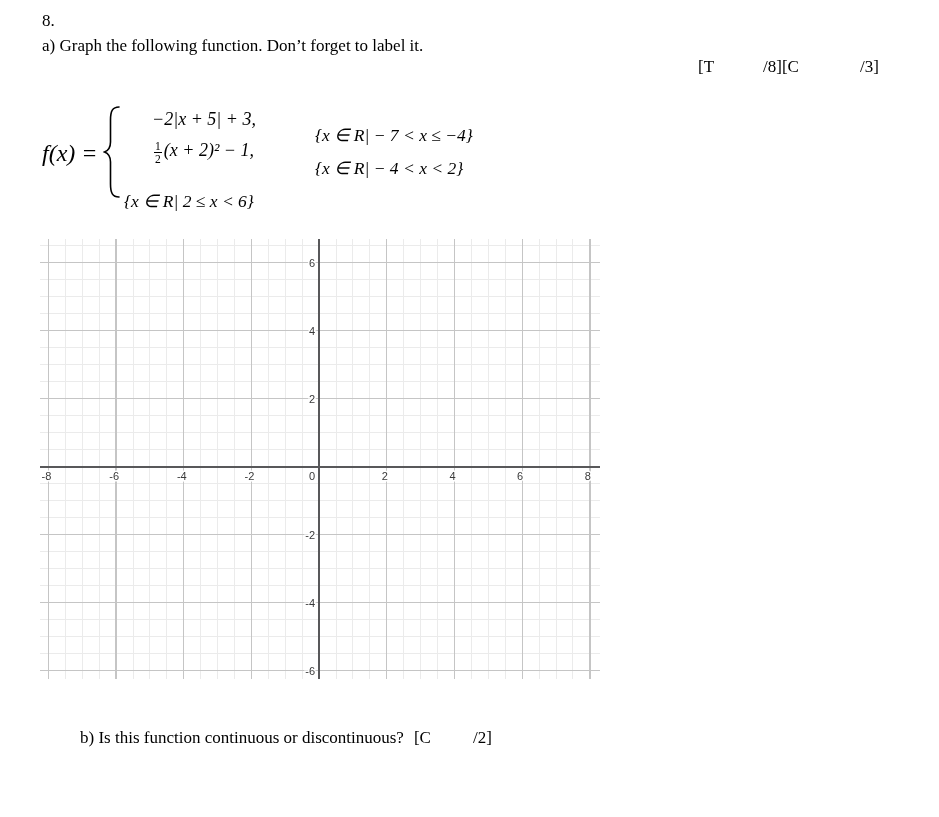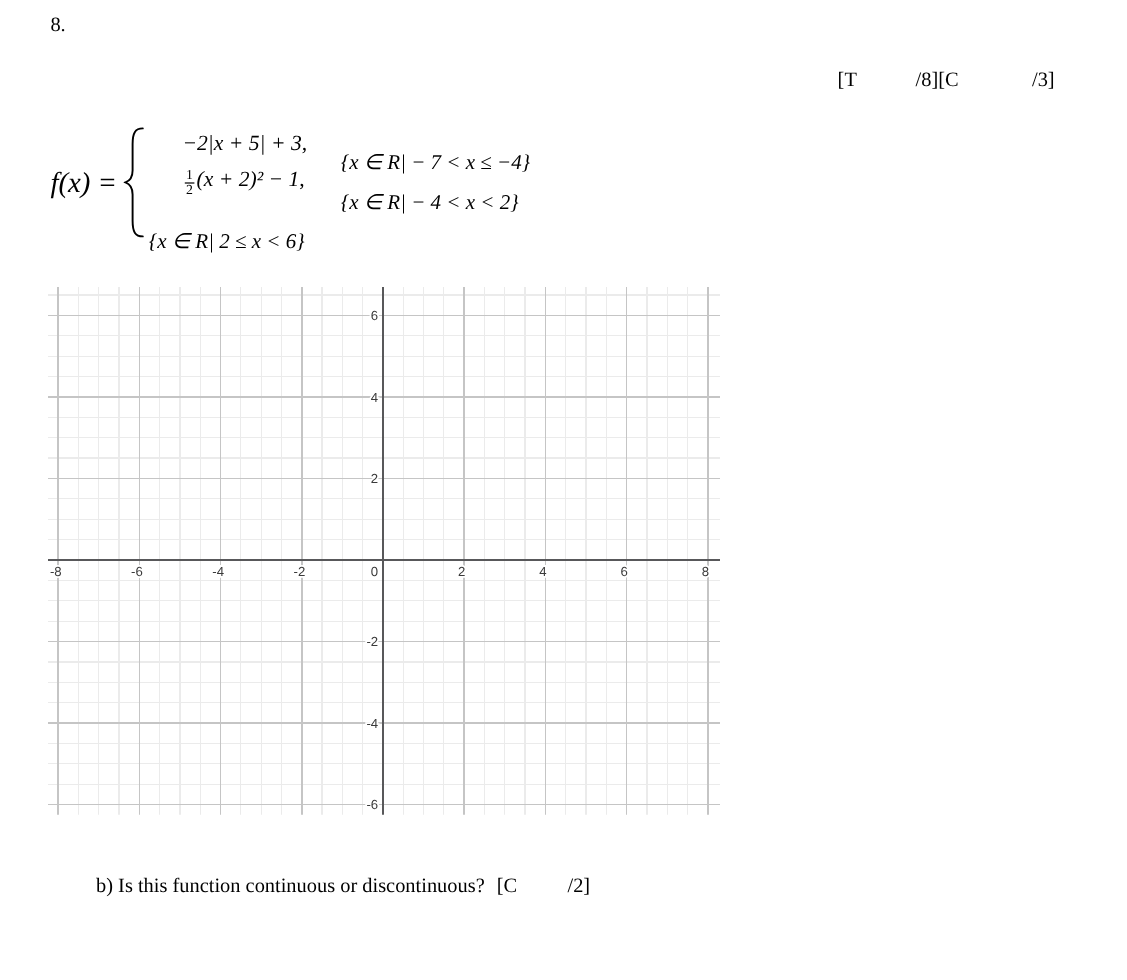--- a/index.html
+++ b/index.html
@@ -15,21 +15,21 @@
   .marks-a .s1 { left:0; }
   .marks-a .s2 { left:65px; }
   .marks-a .s3 { left:162px; }
 
   .piecewise { position:absolute; left:42px; top:103px; width:500px; height:100px; }
   .math { font-style:italic; font-family:"Liberation Serif", serif; }
   .fx { position:absolute; left:0; top:37px; font-size:24px; white-space:nowrap; }
   .brace-wrap { position:absolute; left:61px; top:2px; width:18px; height:94px; }
   .rows {
     position:absolute; left:82px; top:0;
-    display:grid; grid-template-columns:160px auto; 
+    display:grid; grid-template-columns:160px auto; column-gap:31px;
     grid-auto-rows:33px; align-items:center;
   }
   .expr { text-align:center; font-size:18px; white-space:nowrap; }
   .domain { text-align:left; font-size:17.5px; white-space:nowrap;margin-top:31px; }
   .frac {
     display:inline-block; text-align:center; font-size:11.5px; line-height:1.05;
     font-style:normal; vertical-align:-7px; margin-right:2px;
   }
   .frac .den { display:block; border-top:1px solid #000; padding:0 1px; }
   .frac .num { display:block; padding:0 1px; }
@@ -44,20 +44,21 @@
   .prompt-b { position:absolute; left:42px; top:728px; font-size:17px; white-space:nowrap;margin-left:38px; }
   .prompt-b .mk1 { margin-left:10px; }
   .prompt-b .mk2 { margin-left:42px; }
 </style>
 </head>
 <body>
 
 <div class="page">
 
   <div class="q-number">8.</div>
+  <div class="prompt-a">a) Graph the following function. Don’t forget to label it.</div>
 
   <div class="marks-a">
     <span class="seg s1">[T</span>
     <span class="seg s2">/8][C</span>
     <span class="seg s3">/3]</span>
   </div>
 
   <div class="piecewise">
     <span class="fx math">f(x) =</span>
     <span class="brace-wrap">

